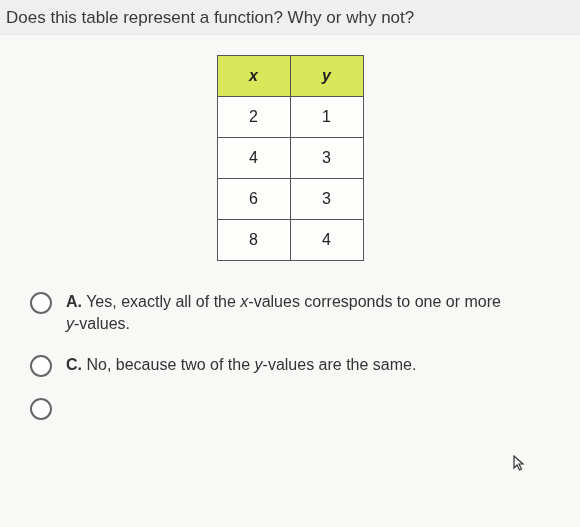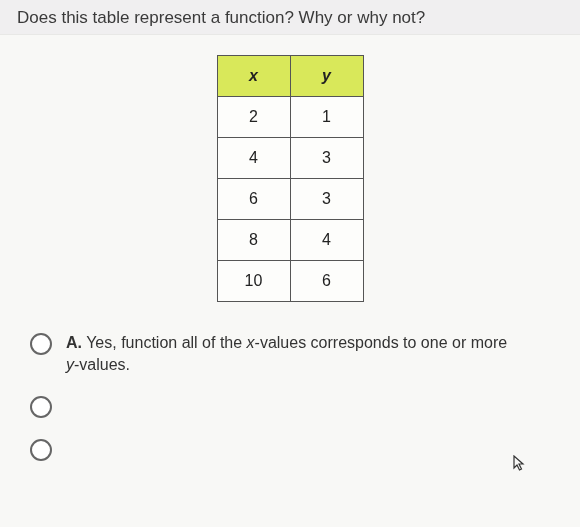--- a/index.html
+++ b/index.html
@@ -7,21 +7,21 @@
   padding: 0;
   font-family: Arial, Helvetica, sans-serif;
   background: #f8f8f6;
   width: 580px;
   height: 527px;
   overflow: hidden;
   box-sizing: border-box;
 }
 .question-text {
   background: #f0eff0;
-  padding: 8px 10px 6px 17px;
+  padding: 8px 10px 6px 6px;
   font-size: 17px;
   color: #3a3a3a;
   border-bottom: 1px solid #e8e8e6;
 }
 .table-wrap {
   display: flex;
   justify-content: center;
   padding: 20px 0 30px 0;
 }
 table {
@@ -101,41 +101,41 @@
           <td>3</td>
         </tr>
     <tr>
           <td>6</td>
           <td>3</td>
         </tr>
     <tr>
           <td>8</td>
           <td>4</td>
         </tr>
-    <tr>
-          <td>10</td>
-          <td>6</td>
-        </tr>
   </tbody>
     </table>
 </div>
 
 <div class="options">
 
   <div class="option">
     <div class="radio"></div>
     <div class="option-text">
       <span class="letter">A.</span>
-      <span>Yes, function all of the </span><span class="ital">x</span><span>-values corresponds to one or more </span><br><span class="ital">y</span><span>-values.</span>
+      <span>Yes, exactly all of the </span><span class="ital">x</span><span>-values corresponds to one or more </span><br><span class="ital">y</span><span>-values.</span>
     </div>
   </div>
 
 
   <div class="option">
     <div class="radio"></div>
+    <div class="option-text">
+      <span class="letter">C.</span>
+      <span>No, because two of the </span><span class="ital">y</span><span>-values are the same.</span>
+    </div>
   </div>
 
   <div class="option">
     <div class="radio"></div>
   </div>
 
 </div>
 
 <svg class="cursor" viewBox="0 0 14 18">
   <path d="M1 1 L1 13 L4 10 L6.5 15 L8.5 14 L6 9 L10 9 Z" fill="none" stroke="#333" stroke-width="1.2"></path>

